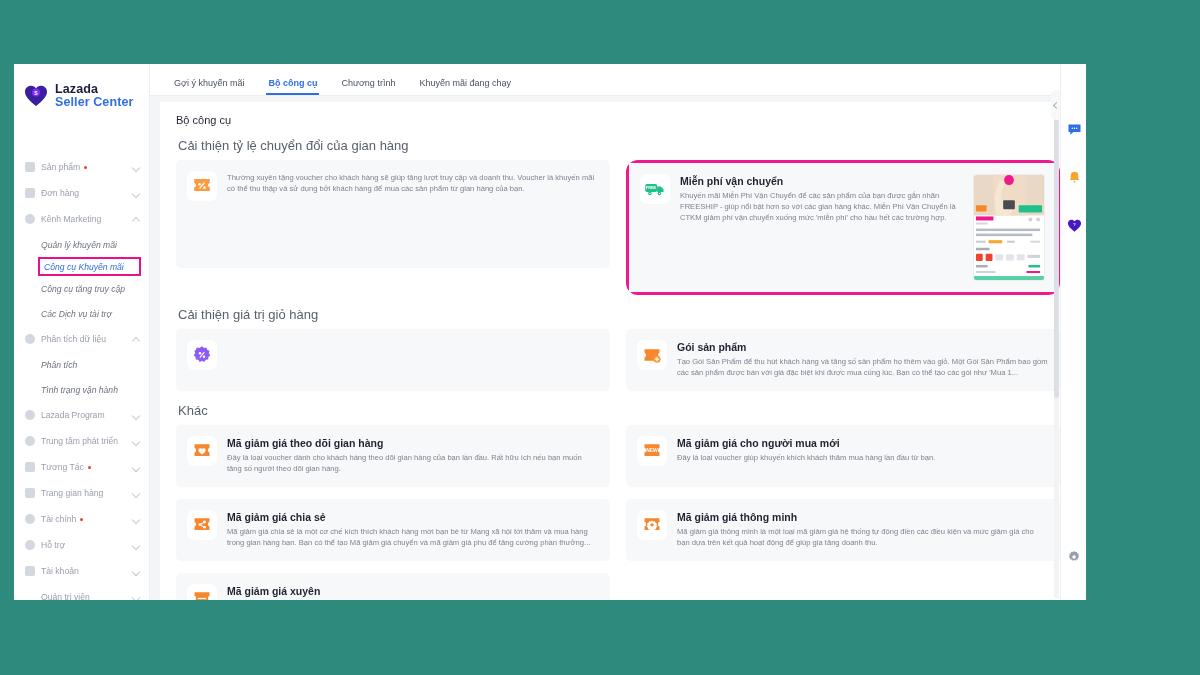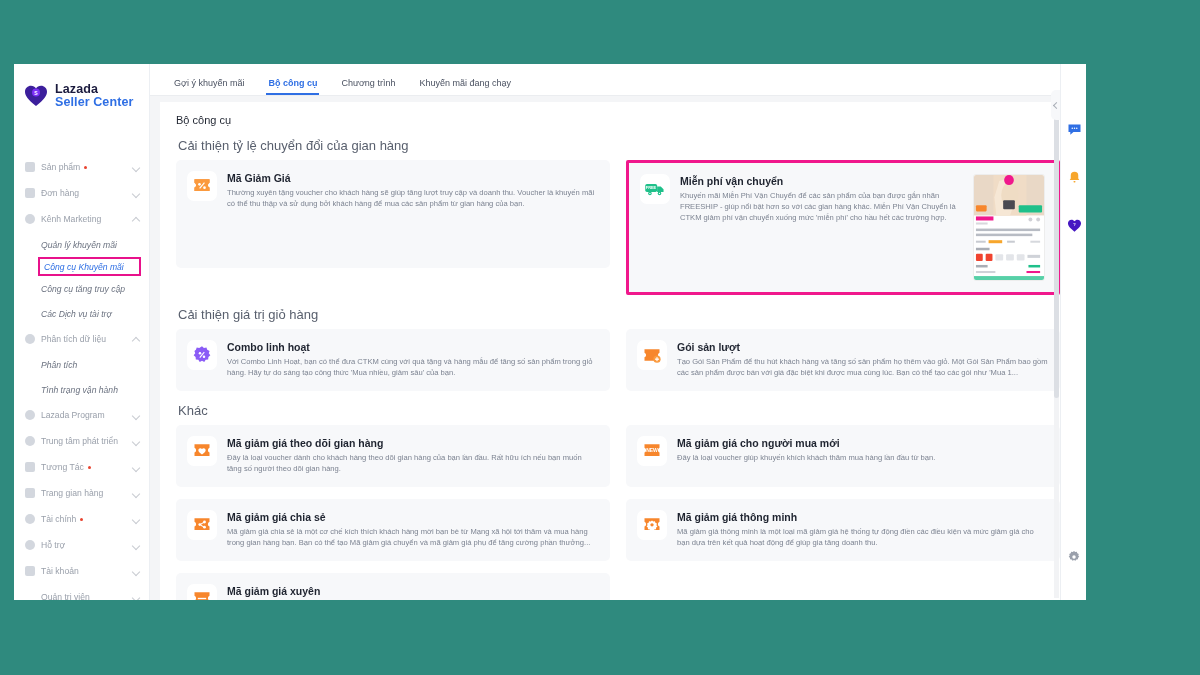--- a/index.html
+++ b/index.html
@@ -191,21 +191,21 @@
     font-size: 10.5px; font-weight: bold; color: #1f2430;
     margin-bottom: 3px;
   }
   .tool-desc {
     font-size: 7.6px; color: #7c8391; line-height: 1.45;
   }
 
   .highlight-box {
     position: relative;
     border: 3px solid #f0188c;
-    border-radius: 2px;
+    border-radius: 12px;
     padding: 0;
     background: #fff;
   }
   .highlight-box > .tool-card { border-radius: 0; }
 
   .thumb {
     width: 72px; flex: 0 0 72px;
     margin-left: 8px;
     align-self: stretch;
     border-radius: 3px;
@@ -404,21 +404,20 @@
             <div class="tool-icon">
               <svg width="20" height="20" viewBox="0 0 24 24">
                 <path d="M3 4h18v4.2a3 3 0 000 5.6V18H3v-4.2a3 3 0 000-5.6V4z" fill="#f7862c"></path>
                 <path d="M3 4h18v4.2a3 3 0 000 5.6V18H3v-4.2a3 3 0 000-5.6V4z" fill="#fb9a3e"></path>
                 <circle cx="9" cy="10" r="1.6" fill="#fff"></circle>
                   <circle cx="15" cy="14" r="1.6" fill="#fff"></circle>
                 <rect x="7.6" y="10.8" width="9" height="1.4" fill="#fff" transform="rotate(-50 12 11.5)"></rect>
               </svg>
             </div>
             <div class="tool-body">
-              <div class="tool-title">Mã Giảm Giá</div>
               <div class="tool-desc">Thường xuyên tặng voucher cho khách hàng sẽ giúp tăng lượt truy cập và doanh thu. Voucher là khuyến mãi có thể thu thập và sử dụng bởi khách hàng để mua các sản phẩm từ gian hàng của bạn.</div>
             </div>
           </div>
         </div>
 
         <div class="col">
           <div class="highlight-box">
             <div class="tool-card tall">
               <div class="tool-icon">
                 <svg width="22" height="22" viewBox="0 0 26 26">
@@ -480,38 +479,34 @@
         <div class="col">
           <div class="tool-card">
             <div class="tool-icon">
               <svg width="20" height="20" viewBox="0 0 24 24">
                 <path d="M12 1.5l2.3 2 3-.6 1 2.9 2.8 1.3-1 2.9 1.9 2.4-2.3 2-.3 3-3 .4-1.7 2.5-2.7-1.3-2.7 1.3-1.7-2.5-3-.4-.3-3-2.3-2 1.9-2.4-1-2.9L4.7 5.8l1-2.9 3 .6z" fill="#8b5cf6"></path>
                 <circle cx="9.6" cy="10" r="1.5" fill="#fff"></circle>
                   <circle cx="14.4" cy="14" r="1.5" fill="#fff"></circle>
                 <rect x="7.8" y="11.2" width="8.4" height="1.3" fill="#fff" transform="rotate(-50 12 11.8)"></rect>
               </svg>
             </div>
-            <div class="tool-body">
-              <div class="tool-title">Combo linh hoạt</div>
-              <div class="tool-desc">Với Combo Linh Hoạt, bạn có thể đưa CTKM cùng với quà tặng và hàng mẫu để tăng số sản phẩm trong giỏ hàng. Hãy tự do sáng tạo công thức 'Mua nhiều, giảm sâu' của bạn.</div>
-            </div>
           </div>
         </div>
         <div class="col">
           <div class="tool-card">
             <div class="tool-icon">
               <svg width="20" height="20" viewBox="0 0 24 24">
                 <path d="M3 5h18v4.2a3 3 0 000 5.6V19H3v-4.2a3 3 0 000-5.6V5z" fill="#f7862c"></path>
                 <circle cx="18" cy="17" r="4.3" fill="#fb9a3e"></circle>
                 <rect x="17.3" y="14.6" width="1.4" height="4.8" fill="#fff"></rect>
                 <rect x="15.6" y="16.3" width="4.8" height="1.4" fill="#fff"></rect>
               </svg>
             </div>
             <div class="tool-body">
-              <div class="tool-title">Gói sản lượt</div>
+              <div class="tool-title">Gói sản phẩm</div>
               <div class="tool-desc">Tạo Gói Sản Phẩm để thu hút khách hàng và tăng số sản phẩm họ thêm vào giỏ. Một Gói Sản Phẩm bao gồm các sản phẩm được bán với giá đặc biệt khi được mua cùng lúc. Bạn có thể tạo các gói như 'Mua 1...</div>
             </div>
           </div>
         </div>
       </div>
 
       <div class="section-label">Khác</div>
       <div class="grid">
         <div class="col">
           <div class="tool-card">

